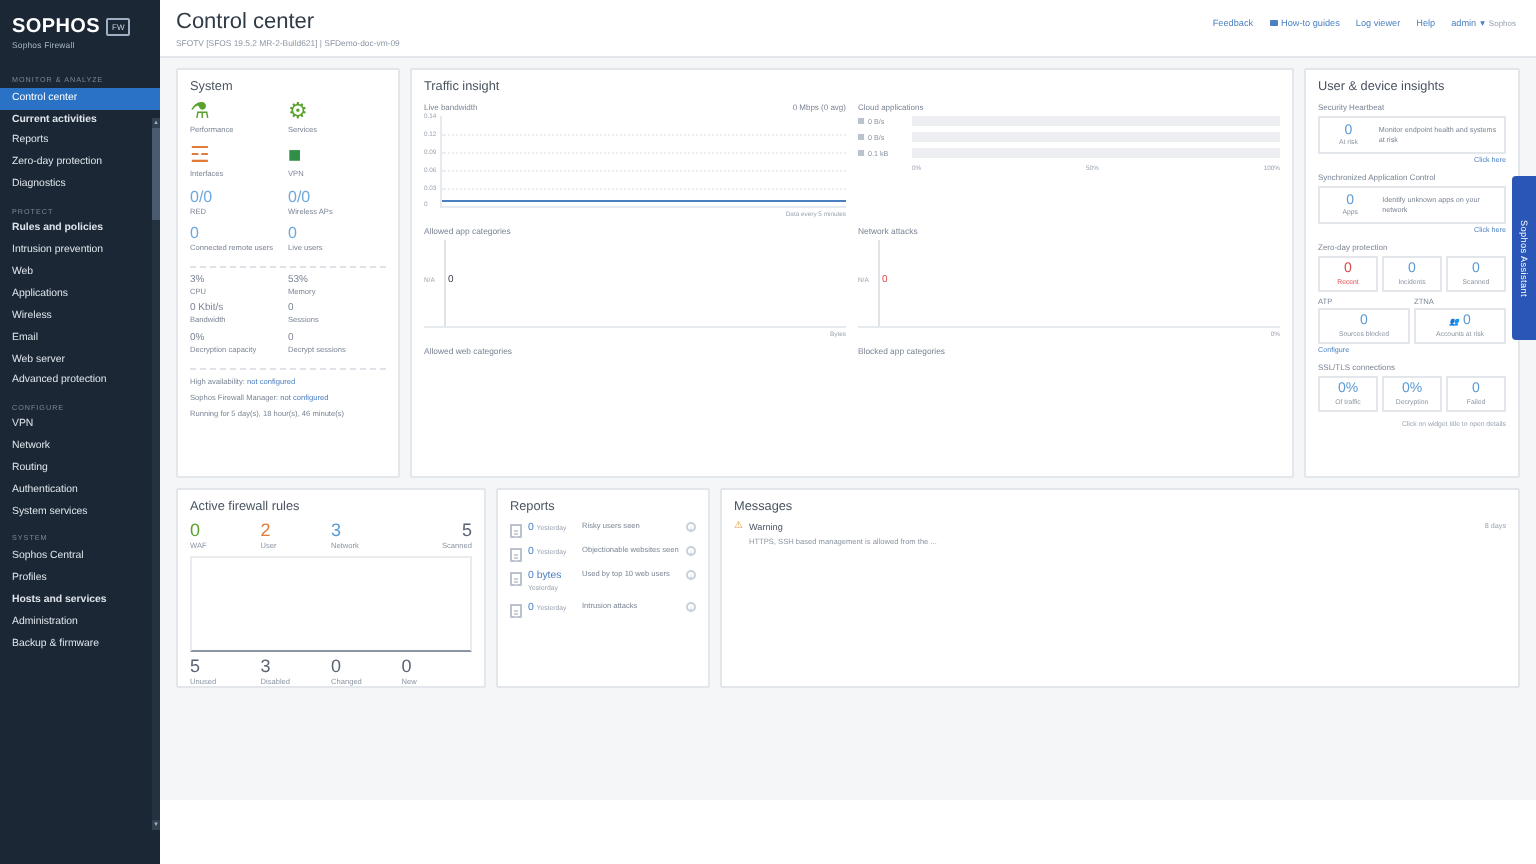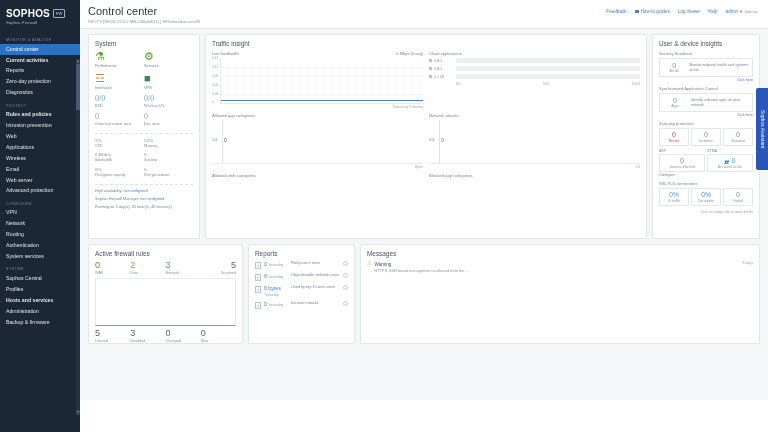--- a/index.html
+++ b/index.html
@@ -57,21 +57,21 @@
 
   .card { background:#ffffff; border:1px solid #e3e6ea; border-radius:1px; padding:5px 6px; position:relative; }
   .card-title { font-size: 6.4px; color:#4a5461; margin-bottom: 4px; font-weight: normal; }
 
   
   .sys { width: 112px; flex:0 0 112px; }
   .sys-icons { display:flex; flex-wrap:wrap; }
   .sys-ic { width:50%; margin-bottom:5px; }
   .sys-ic .glyph { font-size: 11px; line-height: 1; display:block; }
   .sys-ic .lbl { font-size: 3.8px; color:#7b8594; margin-top:1px; }
-  .sys-grid { display:flex; flex-wrap:wrap;font-family:Liberation Serif, serif; }
+  .sys-grid { display:flex; flex-wrap:wrap; }
   .sys-cell { width:50%; margin-bottom:4px; }
   .sys-cell .val { font-size: 8px; color:#6fa8dc; line-height:1; font-weight:300; }
   .sys-cell .lbl { font-size:3.8px; color:#7b8594; margin-top:1px; line-height:1.25; }
   .hr-dash { border-top:1px dashed #dfe3e8; margin:2px 0 4px 0; }
   .sys-note { font-size:3.8px; color:#7b8594; margin-bottom:3px; line-height:1.3; }
   .sys-note a { color:#4a7fc1; }
   .sys-metrics .sys-cell .val { color:#7b8594; font-size:5px; }
 
   
   .traffic { flex:1; }

